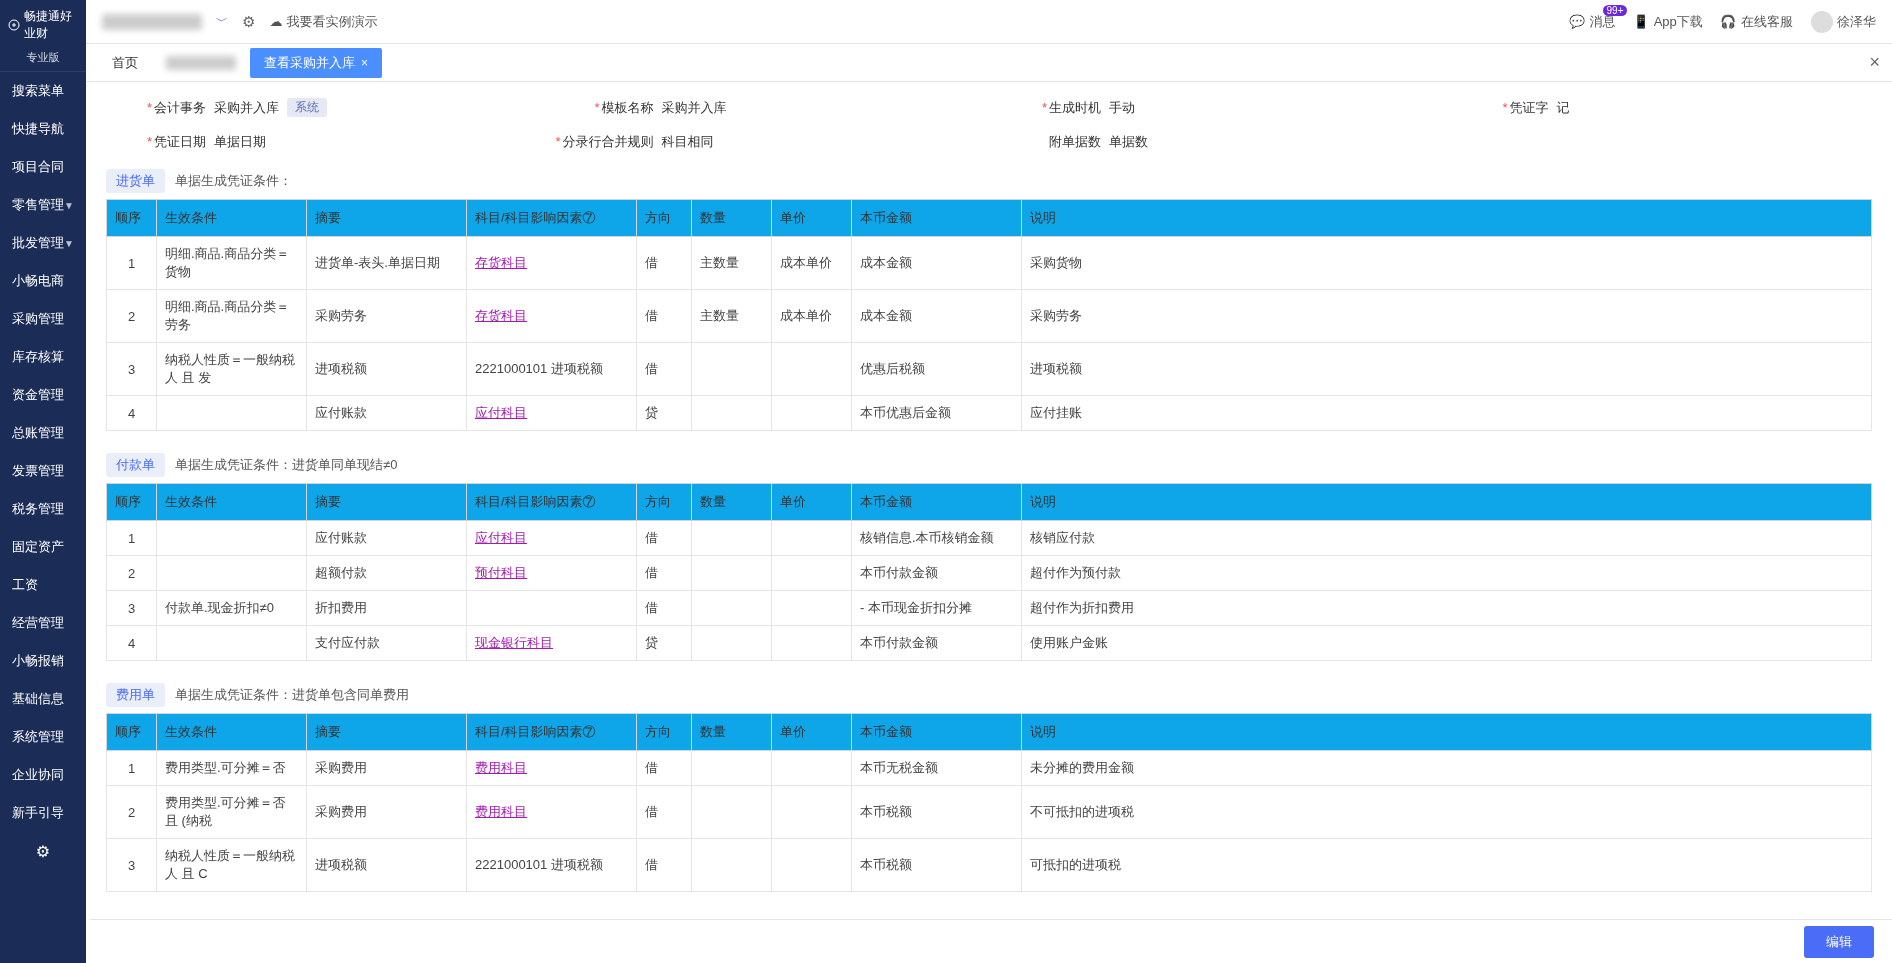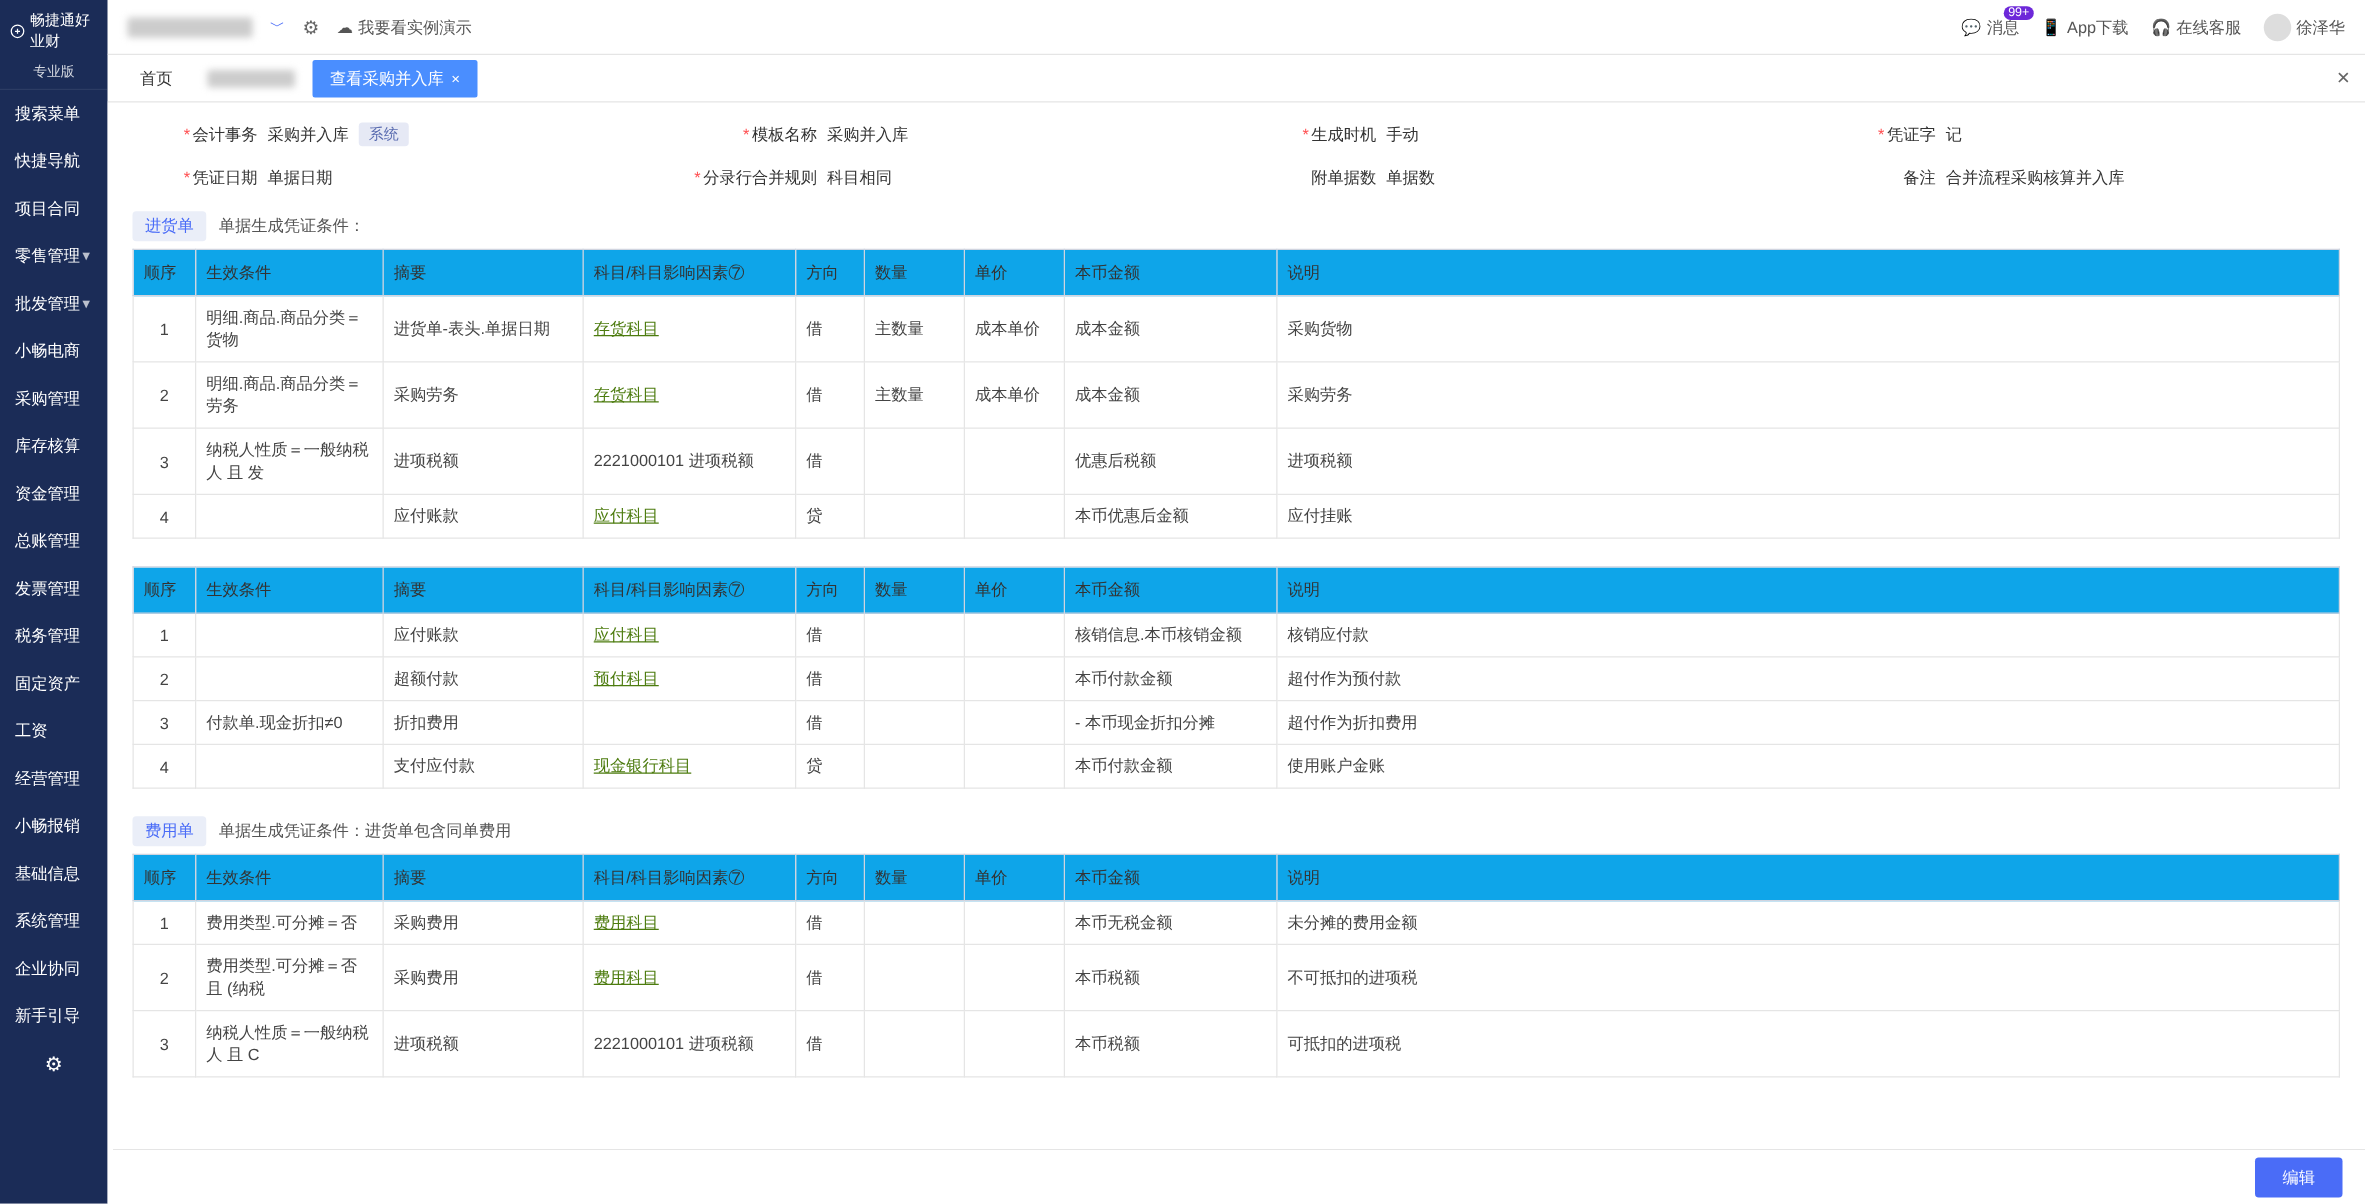--- a/index.html
+++ b/index.html
@@ -37,21 +37,21 @@
 .form-value { color: #333; font-size: 13px; }
 .tag { background: #e6e9f5; color: #5a6cb0; padding: 1px 8px; border-radius: 3px; font-size: 12px; }
 .section { margin-bottom: 22px; }
 .section-head { display: flex; align-items: center; gap: 10px; margin-bottom: 6px; }
 .section-name { background: #eaeef8; color: #4a6cf7; padding: 3px 10px; border-radius: 3px; font-size: 13px; }
 .section-cond { font-size: 13px; color: #555; }
 table { width: 100%; border-collapse: collapse; }
 thead th { background: #0ea5e9; padding: 9px 8px; text-align: left; font-size: 13px; font-weight: normal; color: #333; border: 1px solid #d0d4df; }
 tbody td { padding: 8px 8px; font-size: 13px; border: 1px solid #e5e5e5; color: #444; }
 tbody td.center { text-align: center; }
-.linklike { color: #4d7c0f; text-decoration: underline; cursor: pointer; }
+.linklike { color: #a21caf; text-decoration: underline; cursor: pointer; }
 .footer { position: fixed; bottom: 0; left: 90px; right: 0; height: 44px; background: #fff; border-top: 1px solid #e5e5e5; display: flex; align-items: center; justify-content: flex-end; padding: 0 18px; }
 .btn-primary { background: #4a6cf7; color: #fff; border: none; padding: 7px 22px; border-radius: 3px; font-size: 13px; cursor: pointer; }
 </style>
 </head>
 <body>
 
 <div class="app">
   <div class="sidebar">
     <div class="sidebar-logo">
       <svg viewBox="0 0 24 24">
@@ -196,24 +196,20 @@
           <span class="form-value">单据日期</span>
         </div>
         <div class="form-item">
           <span class="form-label required">分录行合并规则</span>
           <span class="form-value">科目相同</span>
         </div>
         <div class="form-item">
           <span class="form-label">附单据数</span>
           <span class="form-value">单据数</span>
         </div>
-        <div class="form-item">
-          <span class="form-label">备注</span>
-          <span class="form-value">合并流程采购核算并入库</span>
-        </div>
       </div>
 
       <div id="sections">
           <div class="section">
             <div class="section-head">
               <span class="section-name">进货单</span>
               <span class="section-cond">单据生成凭证条件：</span>
             </div>
             <table>
               <thead>
@@ -271,20 +267,24 @@
                   <td>贷</td>
                   <td></td>
                   <td></td>
                   <td>本币优惠后金额</td>
                   <td>应付挂账</td>
                 </tr>
               </tbody>
             </table>
           </div>
           <div class="section">
+            <div class="section-head">
+              <span class="section-name">付款单</span>
+              <span class="section-cond">单据生成凭证条件：进货单同单现结≠0</span>
+            </div>
             <table>
               <thead>
                 <tr>
                   <th style="width: 50px;">顺序</th>
                   <th style="width: 150px;">生效条件</th>
                   <th style="width: 160px;">摘要</th>
                   <th style="width: 170px;">科目/科目影响因素⑦</th>
                   <th style="width: 55px;">方向</th>
                   <th style="width: 80px;">数量</th>
                   <th style="width: 80px;">单价</th>

